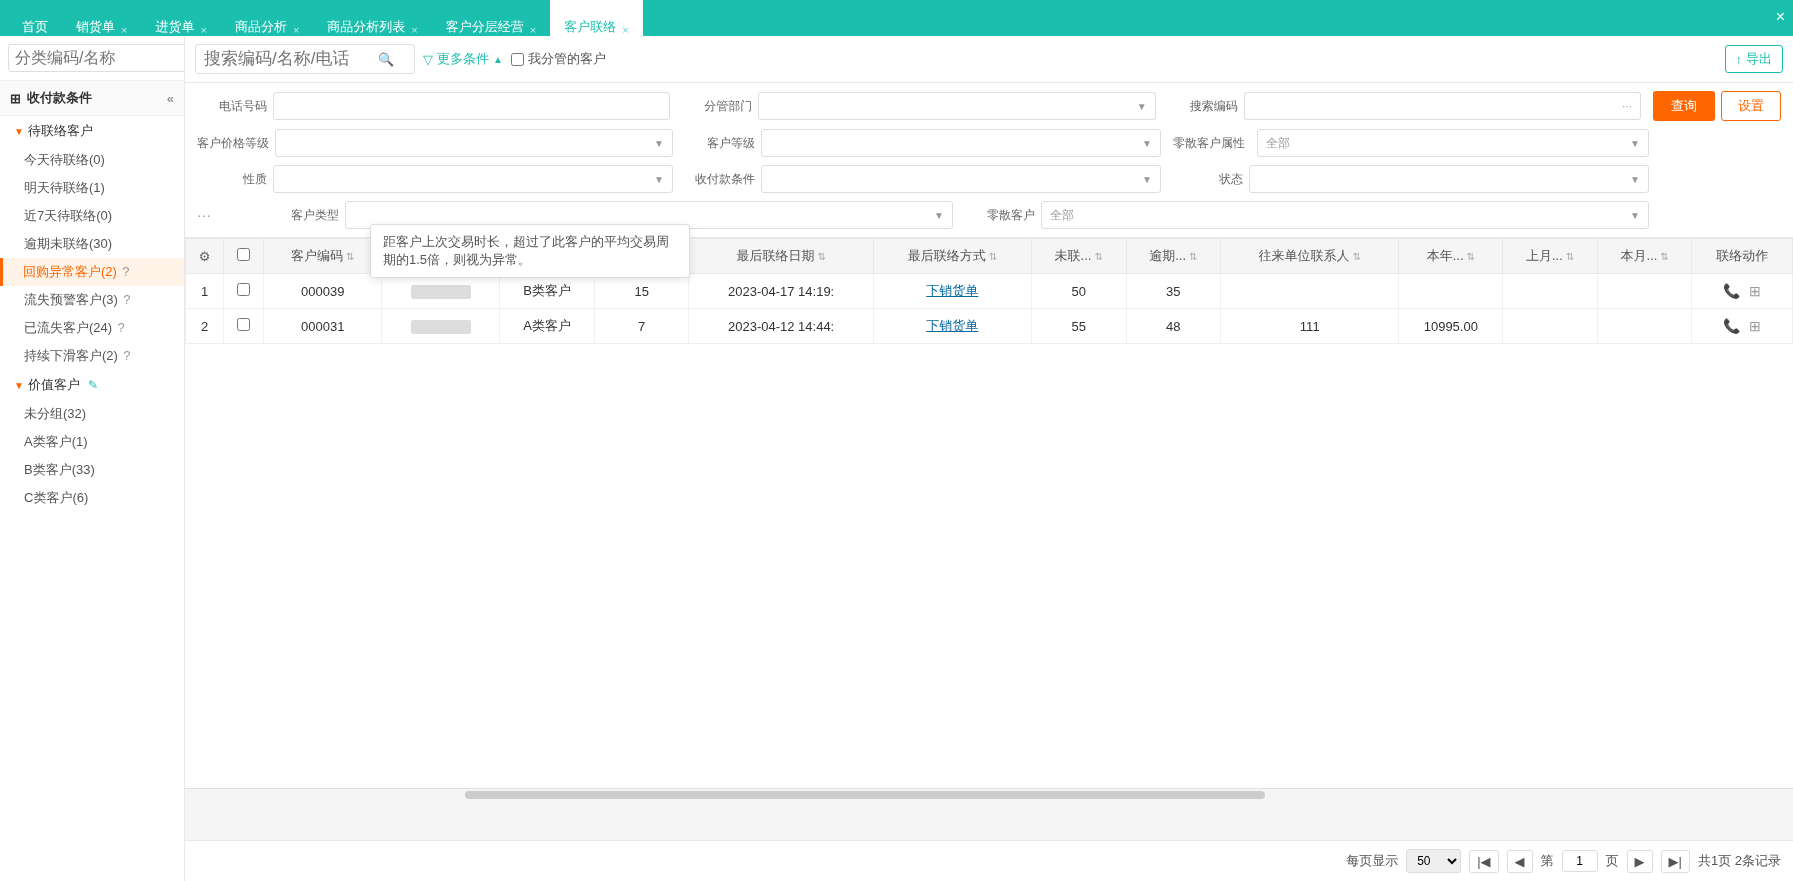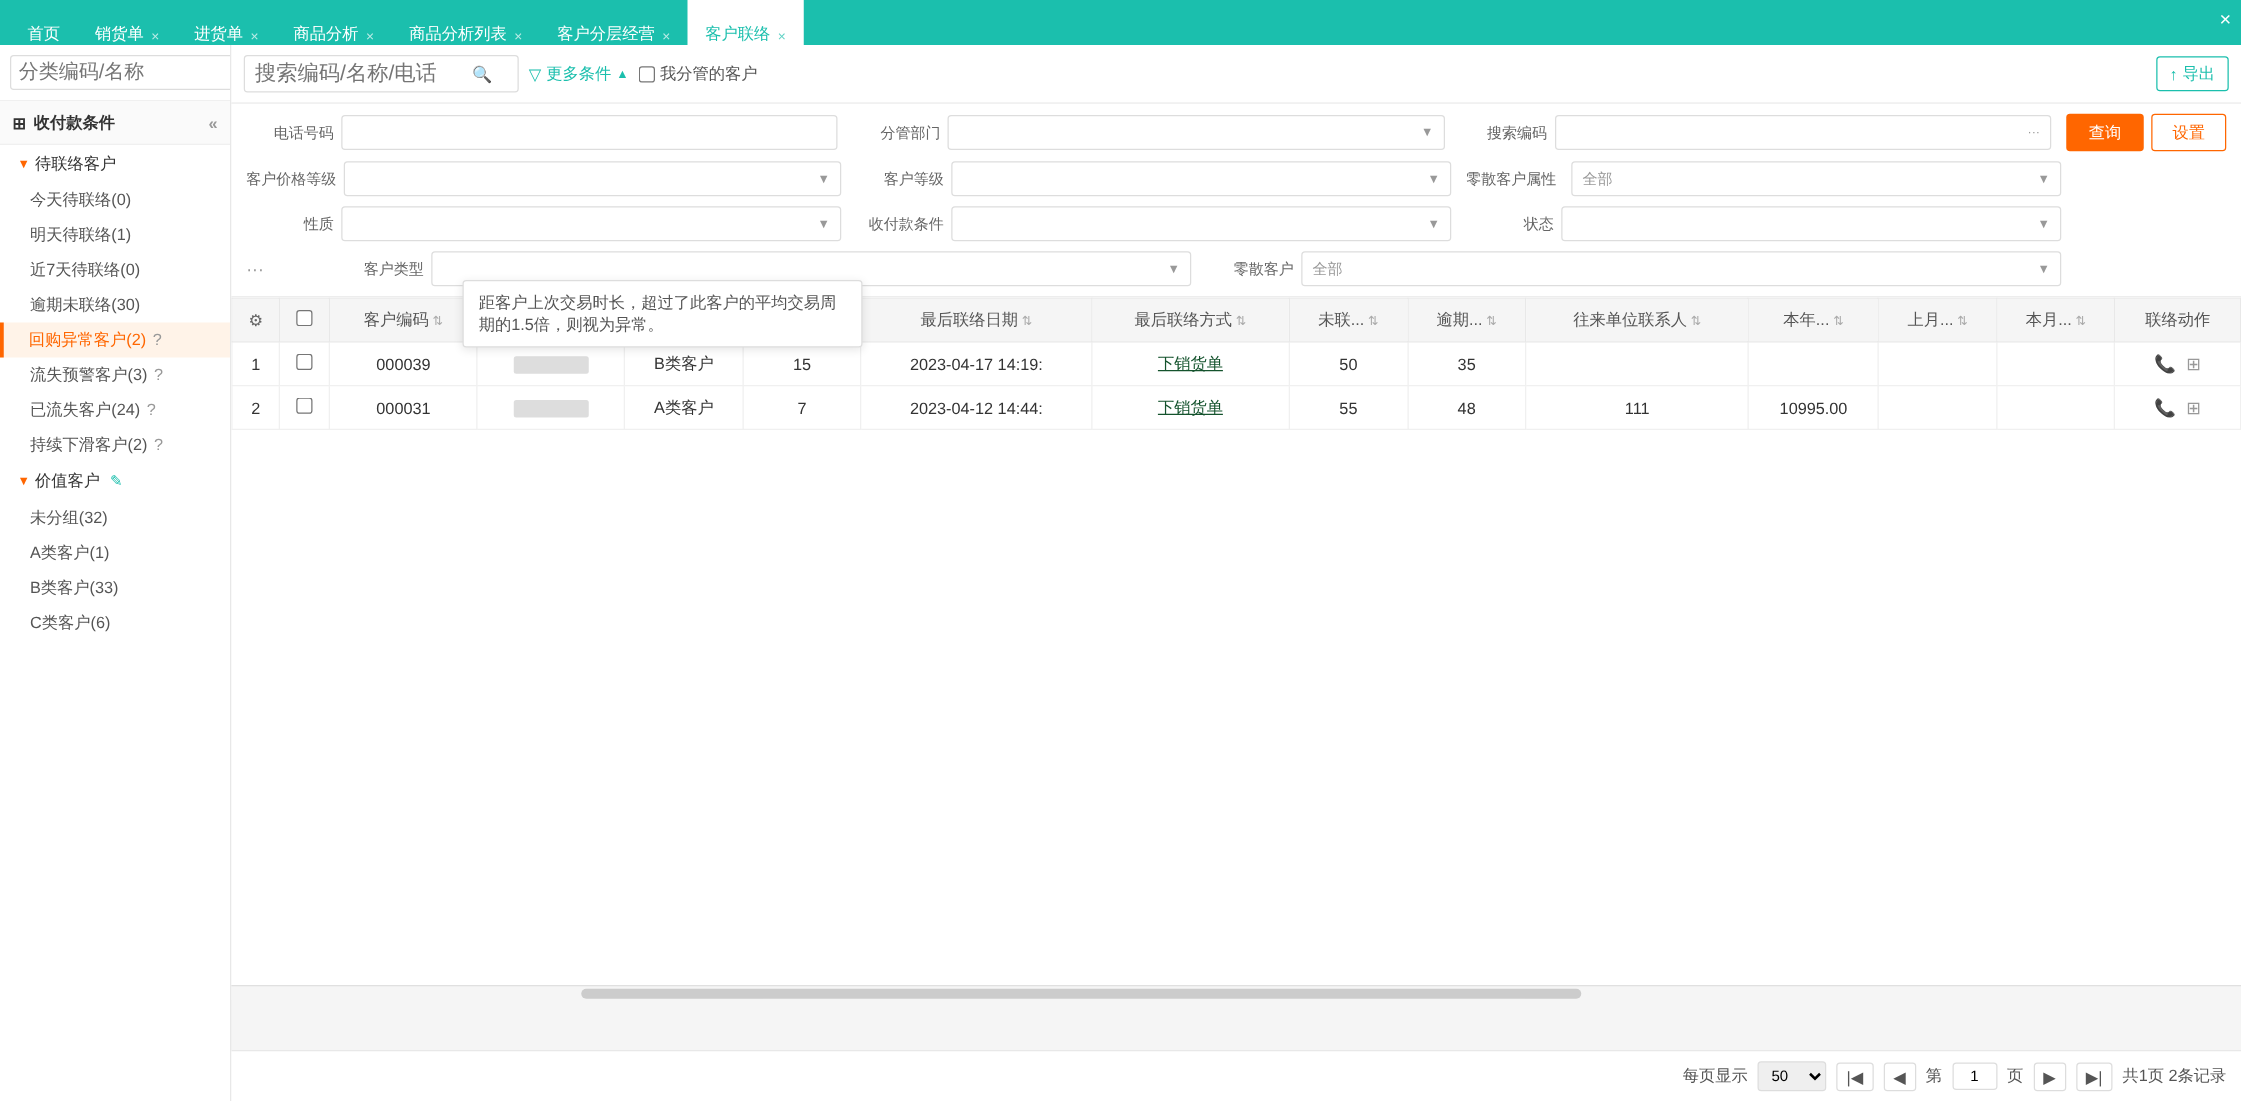--- a/index.html
+++ b/index.html
@@ -324,21 +324,21 @@
     .data-table td {
       border: 1px solid #f0f0f0;
       padding: 8px 6px;
       text-align: center;
       color: #333;
       white-space: nowrap;
     }
     .data-table .sort-icon { color: #aaa; margin-left: 3px; font-size: 10px; }
     .data-table input[type=checkbox] { cursor: pointer; }
     .gear-icon { color: #666; cursor: pointer; }
-    .link-text { color: #14532d; text-decoration: underline; cursor: pointer; }
+    .link-text { color: #0369a1; text-decoration: underline; cursor: pointer; }
     .action-icons { display: flex; align-items: center; justify-content: center; gap: 8px; }
     .action-icon { color: #999; cursor: pointer; font-size: 14px; }
     .customer-name-blur {
       display: inline-block;
       width: 60px;
       height: 14px;
       background: #ddd;
       border-radius: 2px;
       vertical-align: middle;
     }

